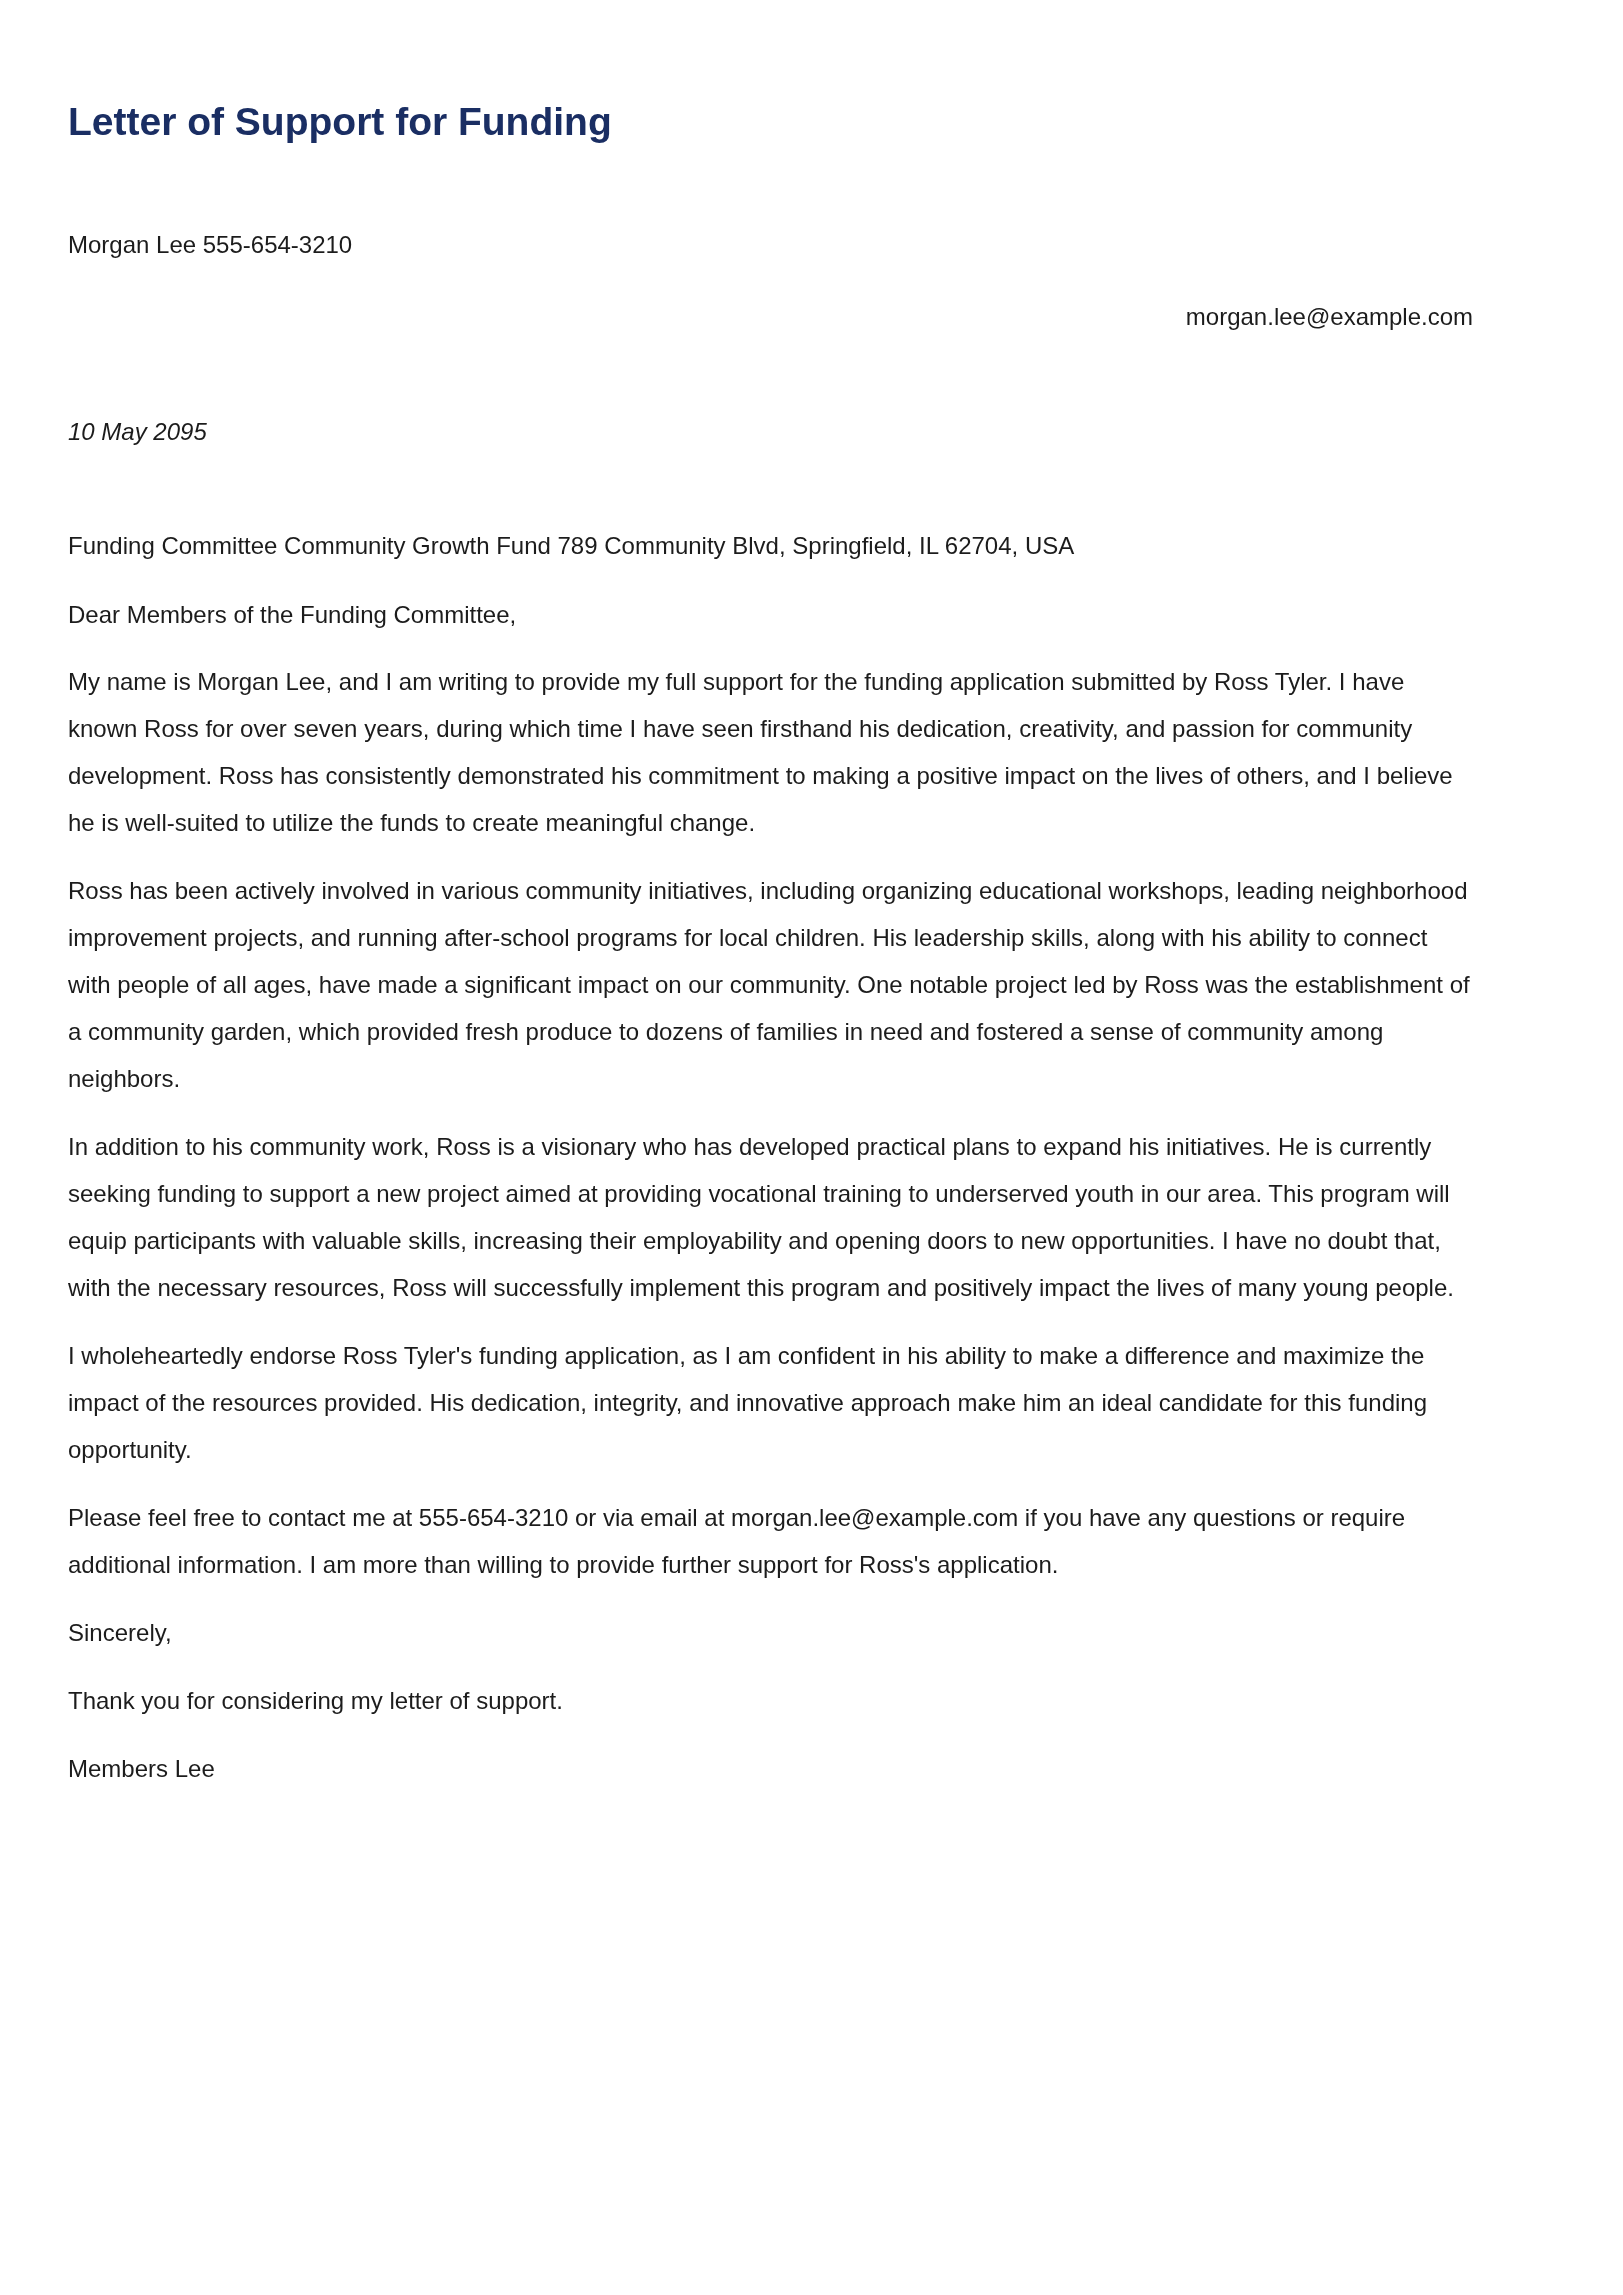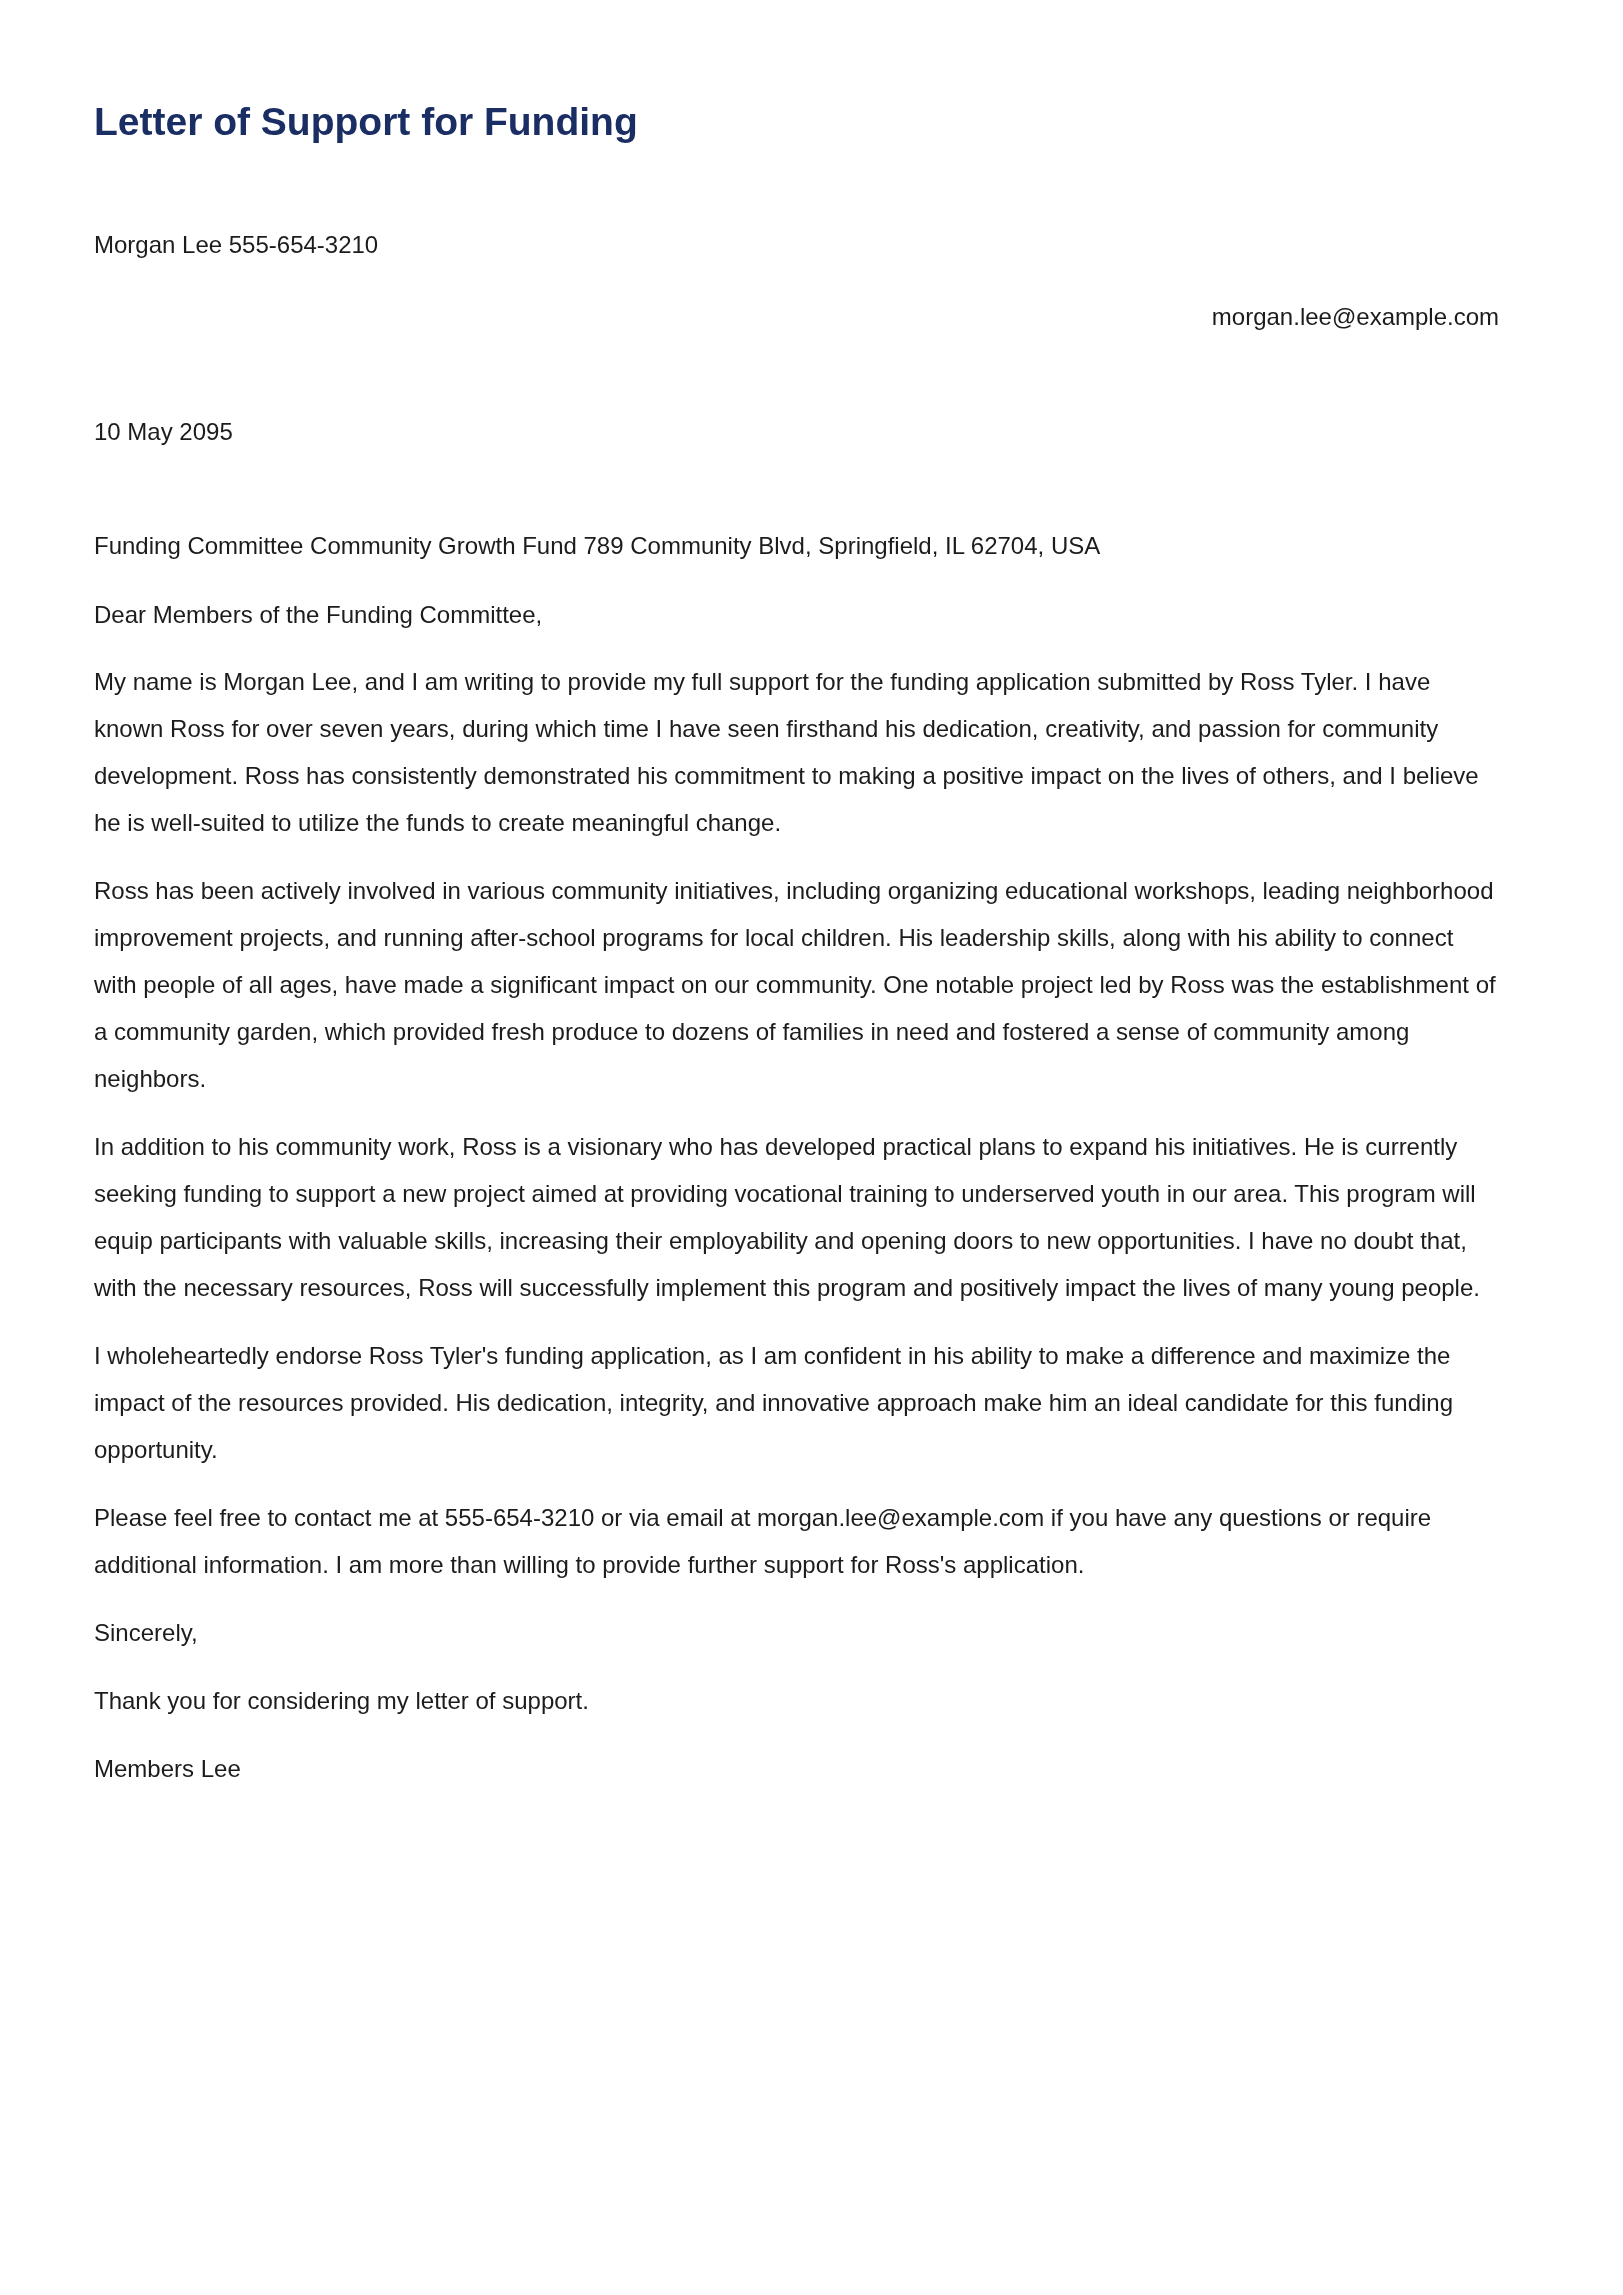--- a/index.html
+++ b/index.html
@@ -10,21 +10,21 @@
     width: 1623px;
     height: 2295px;
     background: #ffffff;
     overflow: hidden;
     font-family: "Liberation Sans", sans-serif;
   }
   .page {
     box-sizing: border-box;
     width: 1623px;
     height: 2295px;
-    padding: 98px 97px 0 94px;
+    padding: 98px 97px 0 68px;
     background: #ffffff;
   }
   .content {
     max-width: 1405px;
   }
   .doc-title {
     margin: 0 0 76px 0;
     font-size: 39px;
     line-height: 47px;
     font-weight: 700;
@@ -32,21 +32,21 @@
   }
   .line, .para {
     font-size: 24px;
     line-height: 47px;
     margin: 0;
     white-space: pre-wrap;
   }
   .mb-std   { margin-bottom: 21px; }
   .mb-small { margin-bottom: 24.5px; }
   .mb-big   { margin-bottom: 68px; text-align: right; }
-  .mb-big2  { margin-bottom: 67px; }
+  .mb-big2  { margin-bottom: 67px; font-style: italic; }
   .mb-addr  { margin-bottom: 22px; }
   .mb-salut { margin-bottom: 20px; }
 </style>
 </head>
 <body style="background: rgb(255, 255, 255);">
 
 <div class="page" style="background: rgb(255, 255, 255);">
   <div class="content" style="color: rgb(28, 28, 28);">
 
     <h1 class="doc-title" style="color: rgb(26, 46, 99);">Letter of Support for Funding</h1>

